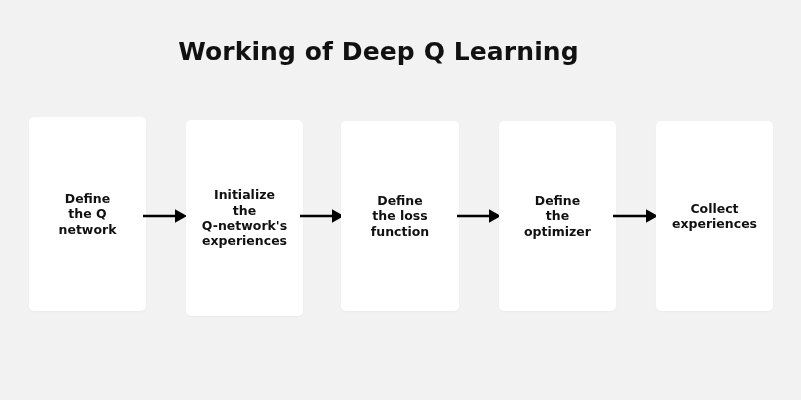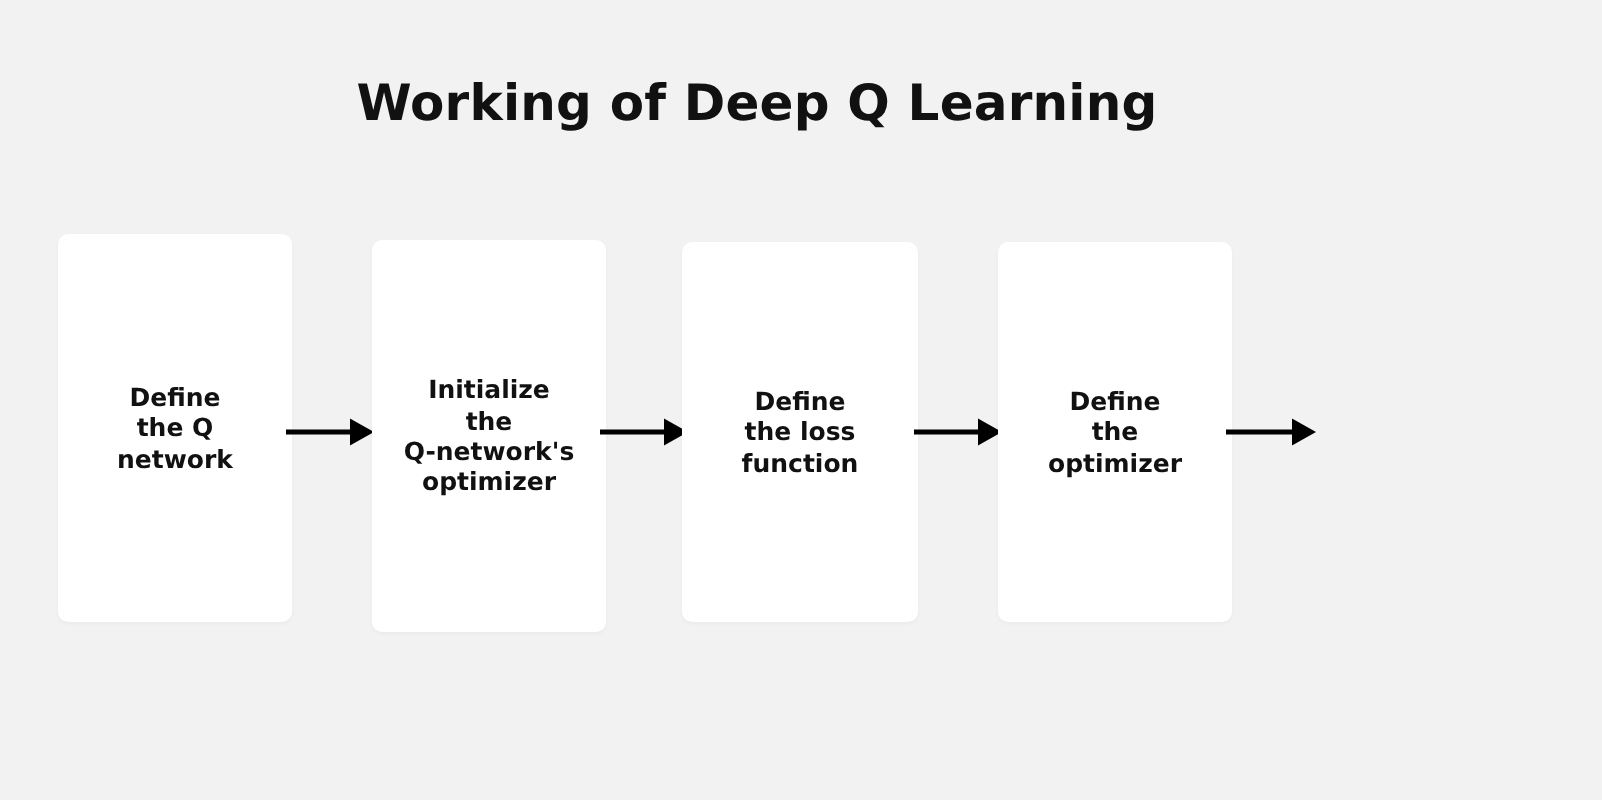--- a/index.html
+++ b/index.html
@@ -101,21 +101,21 @@
       <svg width="44" height="20" viewBox="0 0 44 20">
         <line x1="0" y1="10" x2="34" y2="10" stroke="#000000" stroke-width="2.6"></line>
         <polygon points="32,3.2 44,10 32,16.8" fill="#000000"></polygon>
       </svg>
     </div>
 
     <div class="node-box node-2">
       <span class="node-label">Initialize
 the
 Q-network's
-optimizer</span>
+experiences</span>
     </div>
 
     <div class="arrow arrow-2">
       <svg width="44" height="20" viewBox="0 0 44 20">
         <line x1="0" y1="10" x2="34" y2="10" stroke="#000000" stroke-width="2.6"></line>
         <polygon points="32,3.2 44,10 32,16.8" fill="#000000"></polygon>
       </svg>
     </div>
 
     <div class="node-box node-3">
@@ -137,15 +137,19 @@
 optimizer</span>
     </div>
 
     <div class="arrow arrow-4">
       <svg width="45" height="20" viewBox="0 0 45 20">
         <line x1="0" y1="10" x2="35" y2="10" stroke="#000000" stroke-width="2.6"></line>
         <polygon points="33,3.2 45,10 33,16.8" fill="#000000"></polygon>
       </svg>
     </div>
 
+    <div class="node-box node-5">
+      <span class="node-label">Collect
+experiences</span>
+    </div>
 
   </div>
 </div>
 
 </body></html>

